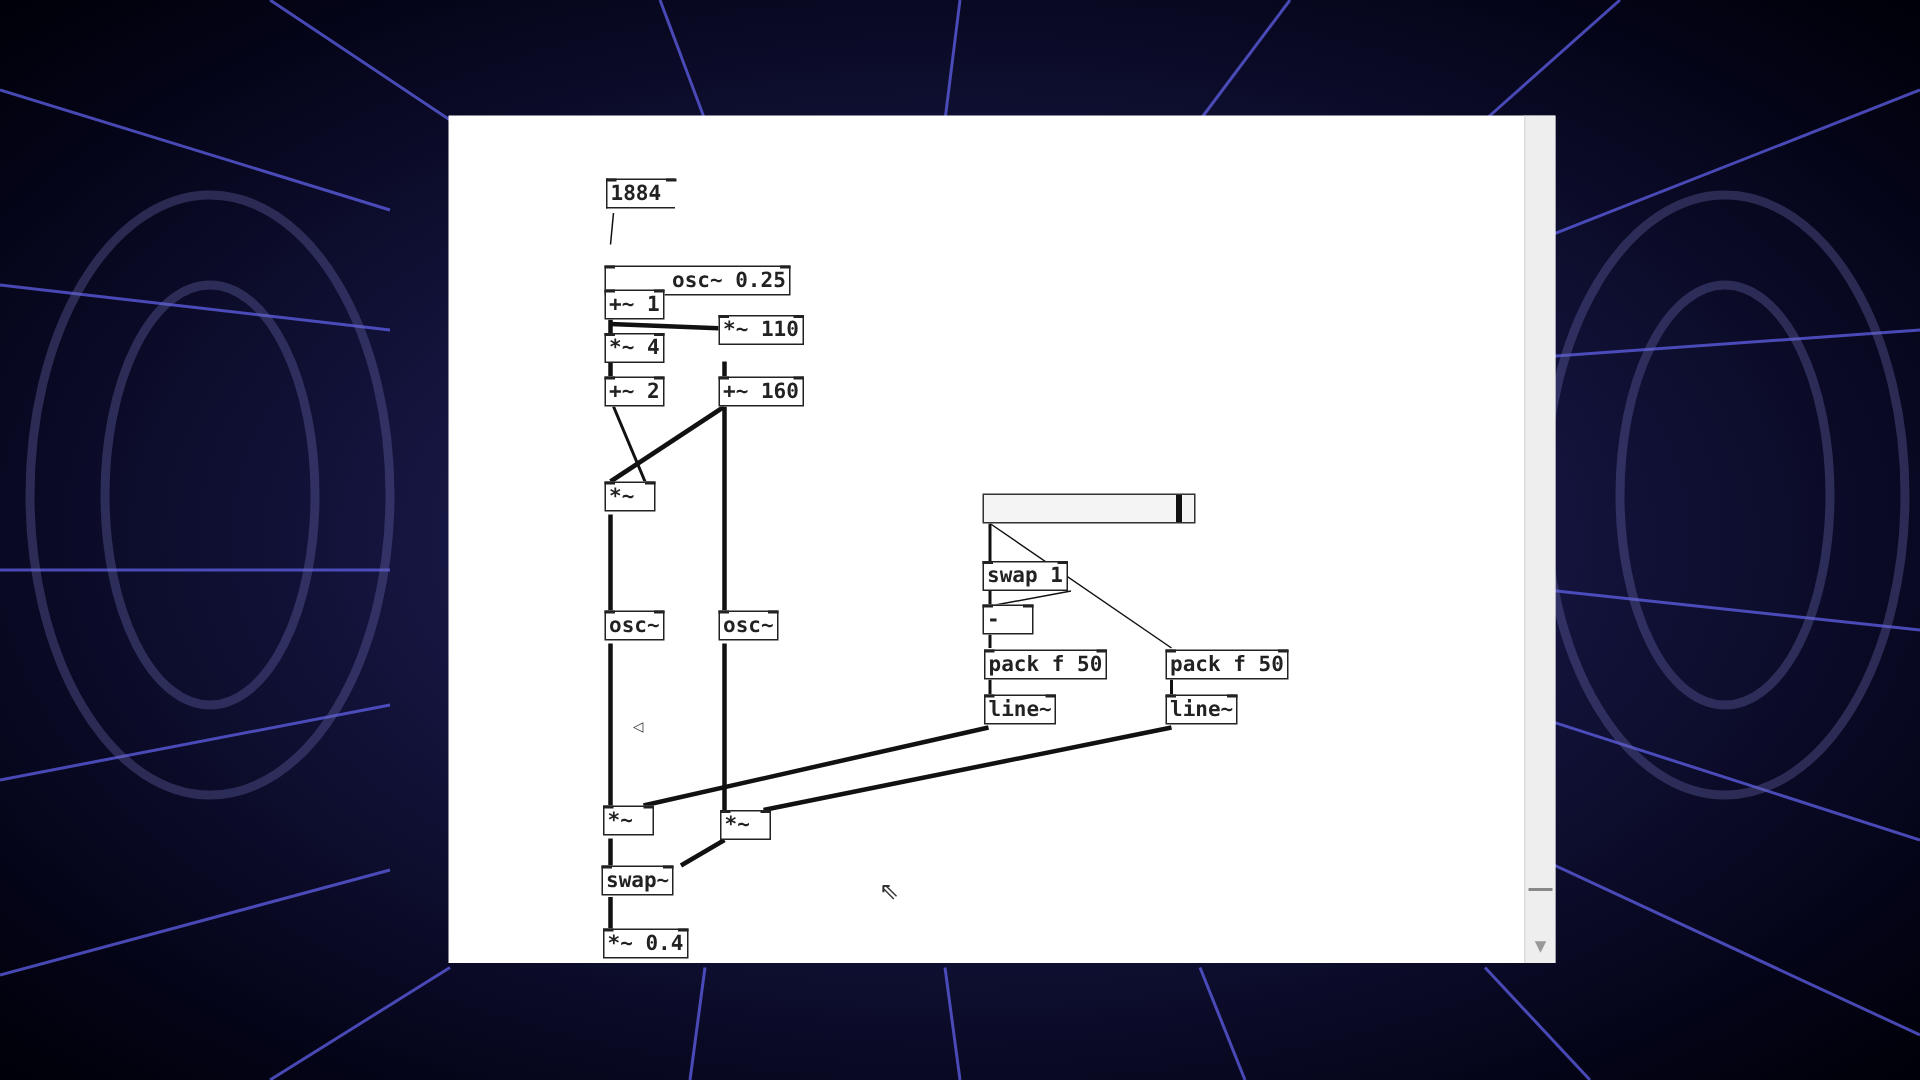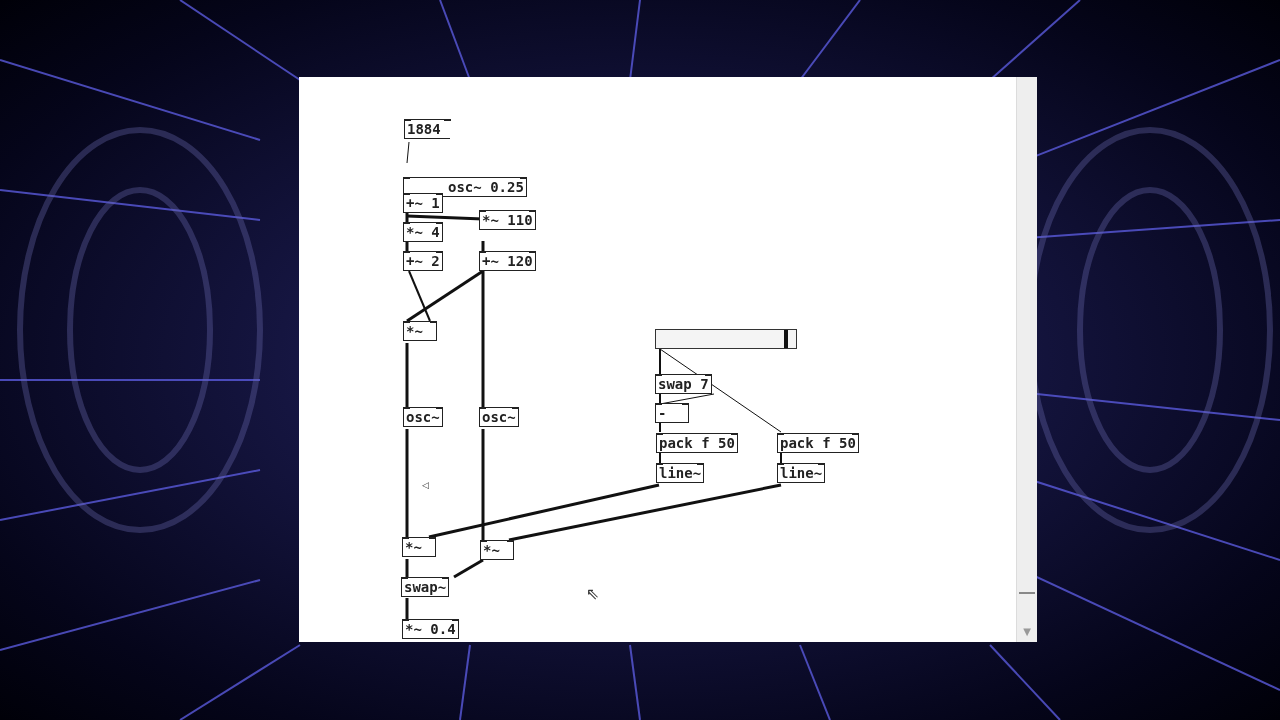--- a/index.html
+++ b/index.html
@@ -108,29 +108,29 @@
   </svg>
 
   <div class="obj numbox" style="left:105px; top:42px; width:46px;">
     <span>1884</span>
   </div>
   <div class="obj" style="left:104px; top:100px;padding-left:44px;"><span>osc~ 0.25</span></div>
   <div class="obj" style="left:104px; top:116px;"><span>+~ 1</span></div>
   <div class="obj" style="left:104px; top:145px;"><span>*~ 4</span></div>
   <div class="obj" style="left:104px; top:174px;"><span>+~ 2</span></div>
   <div class="obj" style="left:180px; top:133px;"><span>*~ 110</span></div>
-  <div class="obj" style="left:180px; top:174px;"><span>+~ 120</span></div>
+  <div class="obj" style="left:180px; top:174px;"><span>+~ 160</span></div>
   <div class="obj" style="left:104px; top:244px; width:34px;"><span>*~</span></div>
   <div class="obj" style="left:104px; top:330px;"><span>osc~</span></div>
   <div class="obj" style="left:180px; top:330px;"><span>osc~</span></div>
 
   <div class="hslider">
     <div class="knob"></div>
   </div>
-  <div class="obj" style="left:356px; top:297px;"><span>swap 7</span></div>
+  <div class="obj" style="left:356px; top:297px;"><span>swap 1</span></div>
   <div class="obj" style="left:356px; top:326px; width:34px;"><span>-</span></div>
   <div class="obj" style="left:357px; top:356px;"><span>pack f 50</span></div>
   <div class="obj" style="left:478px; top:356px;"><span>pack f 50</span></div>
   <div class="obj" style="left:357px; top:386px;"><span>line~</span></div>
   <div class="obj" style="left:478px; top:386px;"><span>line~</span></div>
 
   <div class="obj" style="left:103px; top:460px; width:34px;"><span>*~</span></div>
   <div class="obj" style="left:181px; top:463px; width:34px;"><span>*~</span></div>
   <div class="obj" style="left:102px; top:500px;"><span>swap~</span></div>
   <div class="obj" style="left:103px; top:542px;"><span>*~ 0.4</span></div>

